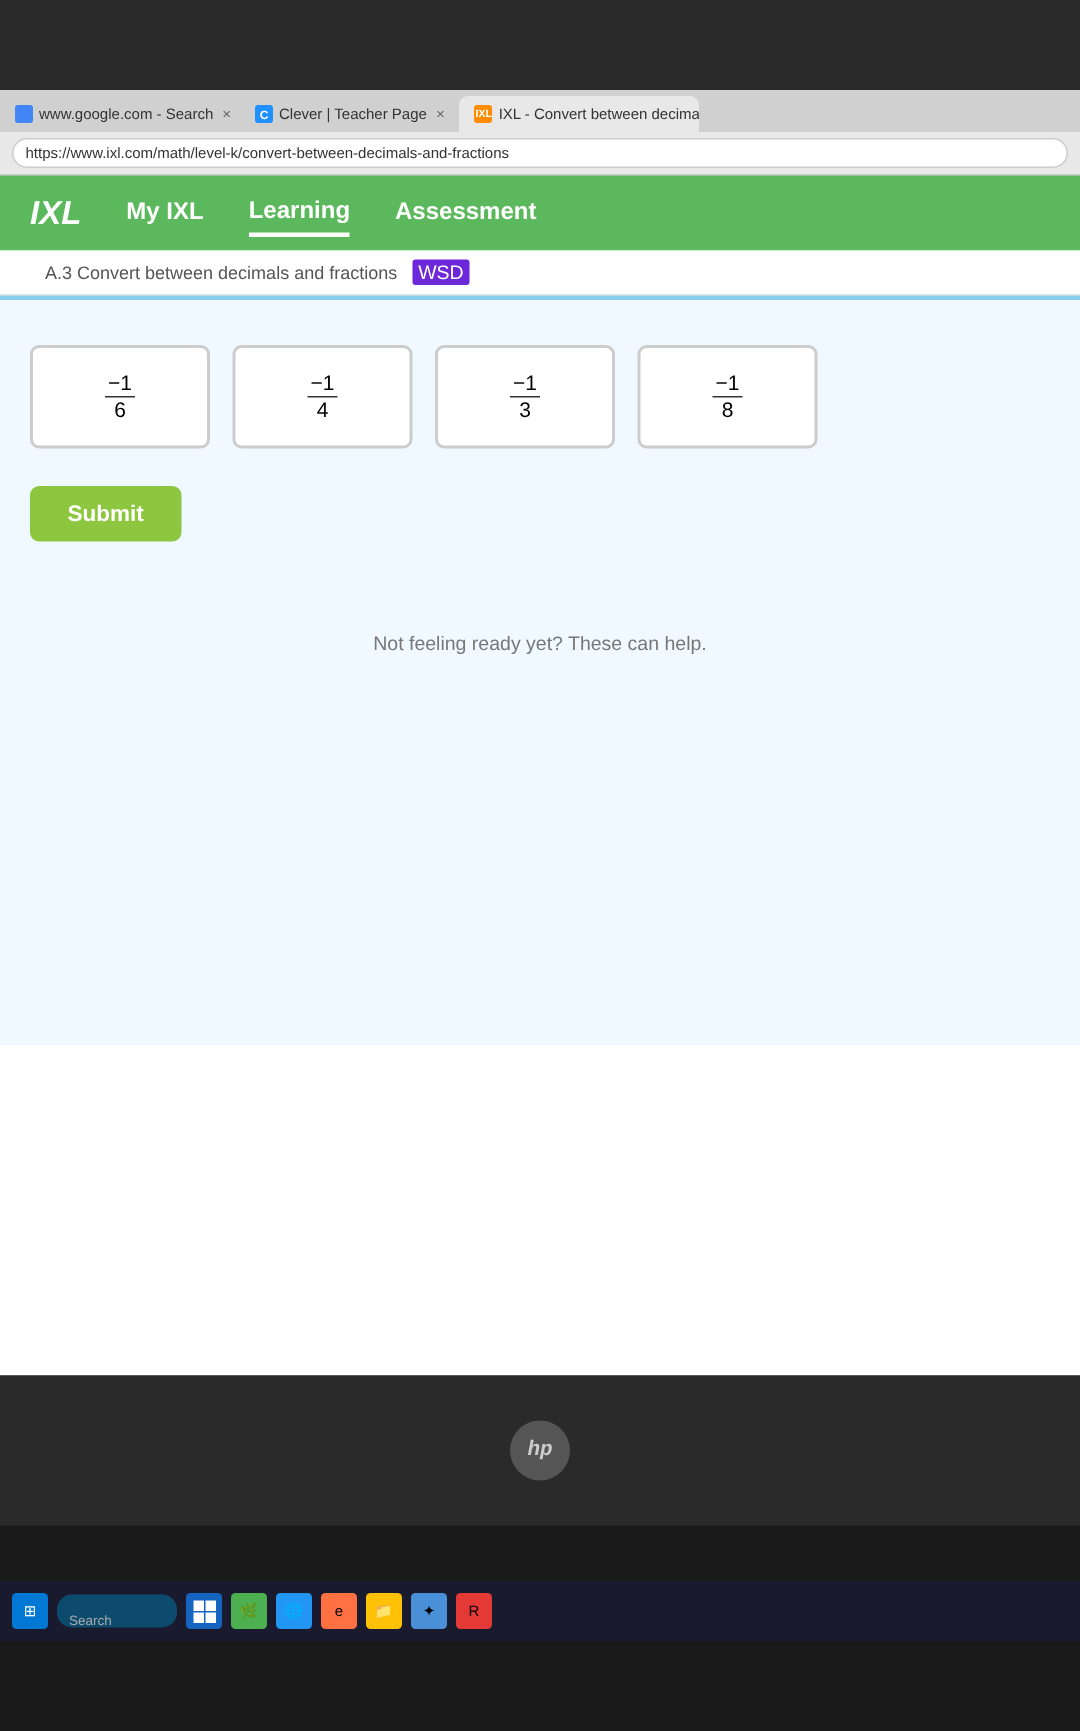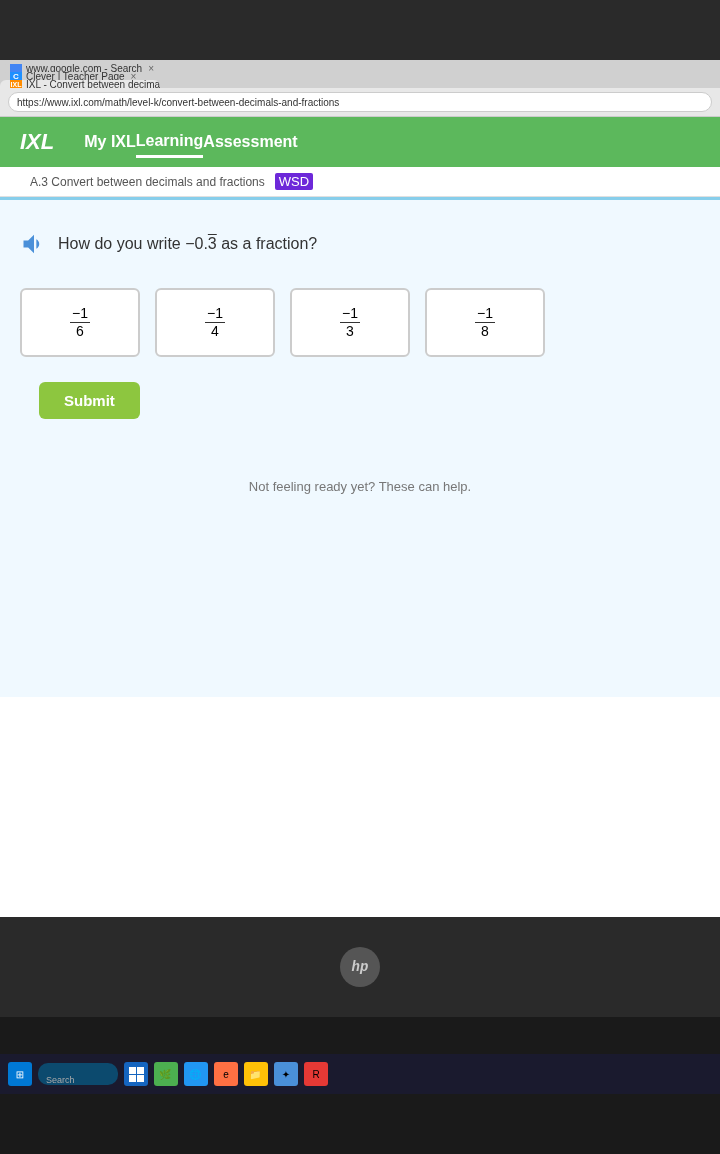--- a/index.html
+++ b/index.html
@@ -23,21 +23,20 @@
       background: #e8e8e8;
       border-bottom: 1px solid #ccc;
     }
 
     .tab-bar {
       display: flex;
       align-items: stretch;
       background: #d0d0d0;
       height: 28px;
       padding-top: 4px;
-      flex-direction: column;
     }
 
     .tab {
       display: flex;
       align-items: center;
       padding: 0 10px;
       font-size: 10px;
       color: #333;
       background: #d0d0d0;
       border-radius: 6px 6px 0 0;
@@ -106,20 +105,21 @@
     .ixl-logo {
       color: white;
       font-weight: bold;
       font-size: 22px;
       margin-right: 30px;
       font-style: italic;
     }
 
     .nav-items {
       display: flex;
+      gap: 30px;
       align-items: center;
     }
 
     .nav-item {
       color: white;
       font-size: 16px;
       font-weight: bold;
       cursor: pointer;
       padding: 5px 0;
       text-decoration: none;
@@ -219,21 +219,20 @@
     
     .submit-btn {
       background: #8dc63f;
       color: white;
       border: none;
       border-radius: 6px;
       padding: 10px 25px;
       font-size: 15px;
       font-weight: bold;
       cursor: pointer;
-      margin-left: 19px;
     }
 
     
     .help-section {
       text-align: center;
       padding: 20px;
       margin-top: 40px;
     }
 
     .work-it-out {
@@ -354,29 +353,20 @@
   </div>
 
   <div class="breadcrumb">
     <span>A.3 Convert between decimals and fractions</span>
     <span class="breadcrumb-badge">WSD</span>
   </div>
 
   <div class="question-area">
 
     
-    <div class="question-text">
-
-      <svg class="speaker-icon" viewBox="0 0 24 24" fill="#4a90d9">
-        <path d="M3 9v6h4l5 5V4L7 9H3zm13.5 3c0-1.77-1.02-3.29-2.5-4.03v8.05c1.48-.73 2.5-2.25 2.5-4.02z"></path>
-      </svg>
-      <span>
-        How do you write −0.<span class="overline">3</span> as a fraction?
-      </span>
-    </div>
 
     
     <div class="answer-choices">
 
       <div class="answer-choice">
         <span class="fraction">
           <span class="numerator">−1</span>
           <span class="denominator">6</span>
         </span>
       </div>

